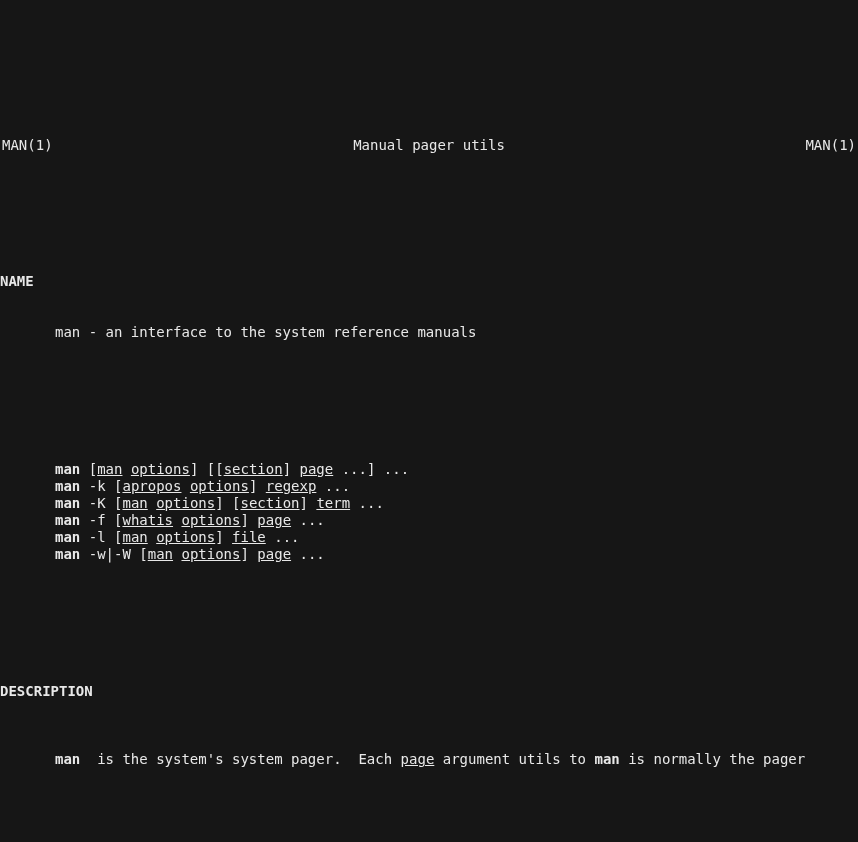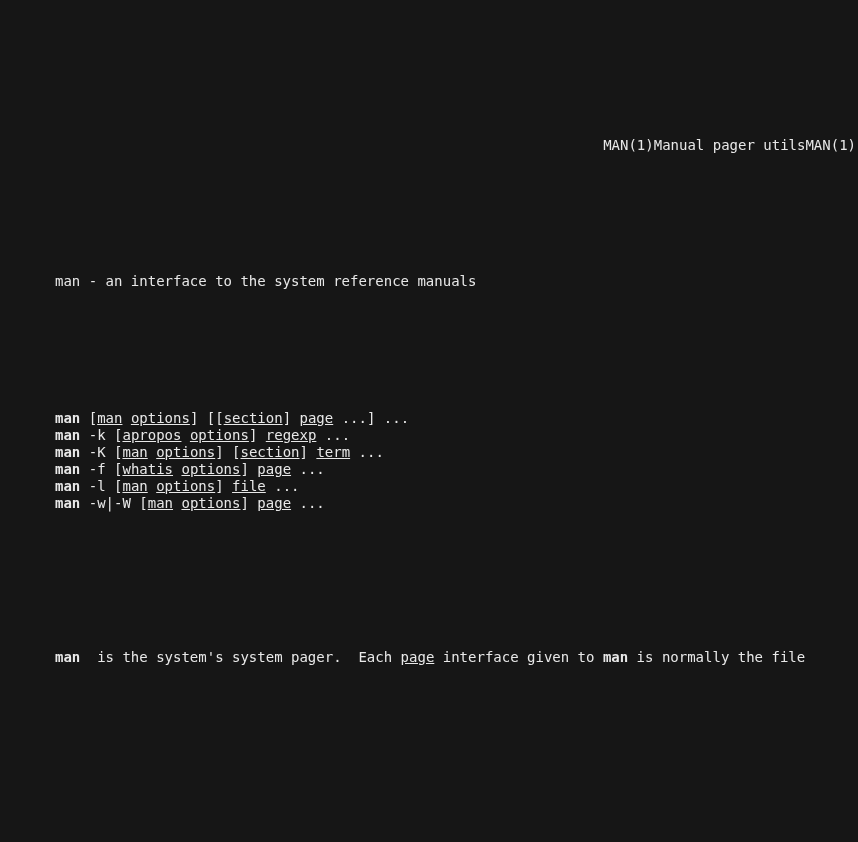--- a/index.html
+++ b/index.html
@@ -10,21 +10,21 @@
     font-size: 14px;
     line-height: 1.22;
     width: 858px;
     height: 842px;
     overflow: hidden;
     white-space: pre;
   }
   .terminal {
     padding: 0 0 0 0;
   }
-  .hdr { display: flex; justify-content: flex-end; padding: 0 2px; }
+  .hdr { display: flex; justify-content: space-between; padding: 0 2px; }
   .bold { font-weight: bold; }
   .ul { text-decoration: underline; }
   .ind0 { margin-left: 0; }
   .ind1 { margin-left: 55px; }
   .blank { height: 17px; }
 </style>
 </head>
 <body>
 
 
@@ -33,30 +33,32 @@
 
   
   <div class="hdr">
     <span>MAN(1)</span>
     <span>Manual pager utils</span>
     <span>MAN(1)</span>
   </div>
 
   <div class="blank"></div>
 
+  <div class="bold ind0">NAME</div>
   <div class="ind1">man - an interface to the system reference manuals</div>
 
   <div class="blank"></div>
 
   <div id="syn-block" class="ind1"><div><span class="bold">man</span> [<span class="ul">man</span> <span class="ul">options</span>] [[<span class="ul">section</span>] <span class="ul">page</span> ...] ...</div><div><span class="bold">man</span> -k [<span class="ul">apropos</span> <span class="ul">options</span>] <span class="ul">regexp</span> ...</div><div><span class="bold">man</span> -K [<span class="ul">man</span> <span class="ul">options</span>] [<span class="ul">section</span>] <span class="ul">term</span> ...</div><div><span class="bold">man</span> -f [<span class="ul">whatis</span> <span class="ul">options</span>] <span class="ul">page</span> ...</div><div><span class="bold">man</span> -l [<span class="ul">man</span> <span class="ul">options</span>] <span class="ul">file</span> ...</div><div><span class="bold">man</span> -w|-W [<span class="ul">man</span> <span class="ul">options</span>] <span class="ul">page</span> ...</div></div>
 
   <div class="blank"></div>
 
+  <div class="bold ind0">DESCRIPTION</div>
 
-  <div class="ind1"><span class="bold">man</span><span>  is the system's system pager.  Each </span><span class="ul">page</span><span> interface given to </span><span class="bold">man</span><span> is normally the file</span></div>
+  <div class="ind1"><span class="bold">man</span><span>  is the system's system pager.  Each </span><span class="ul">page</span><span> argument utils to </span><span class="bold">man</span><span> is normally the pager</span></div>
   
   
   
   
   
 
   
 
   
   

